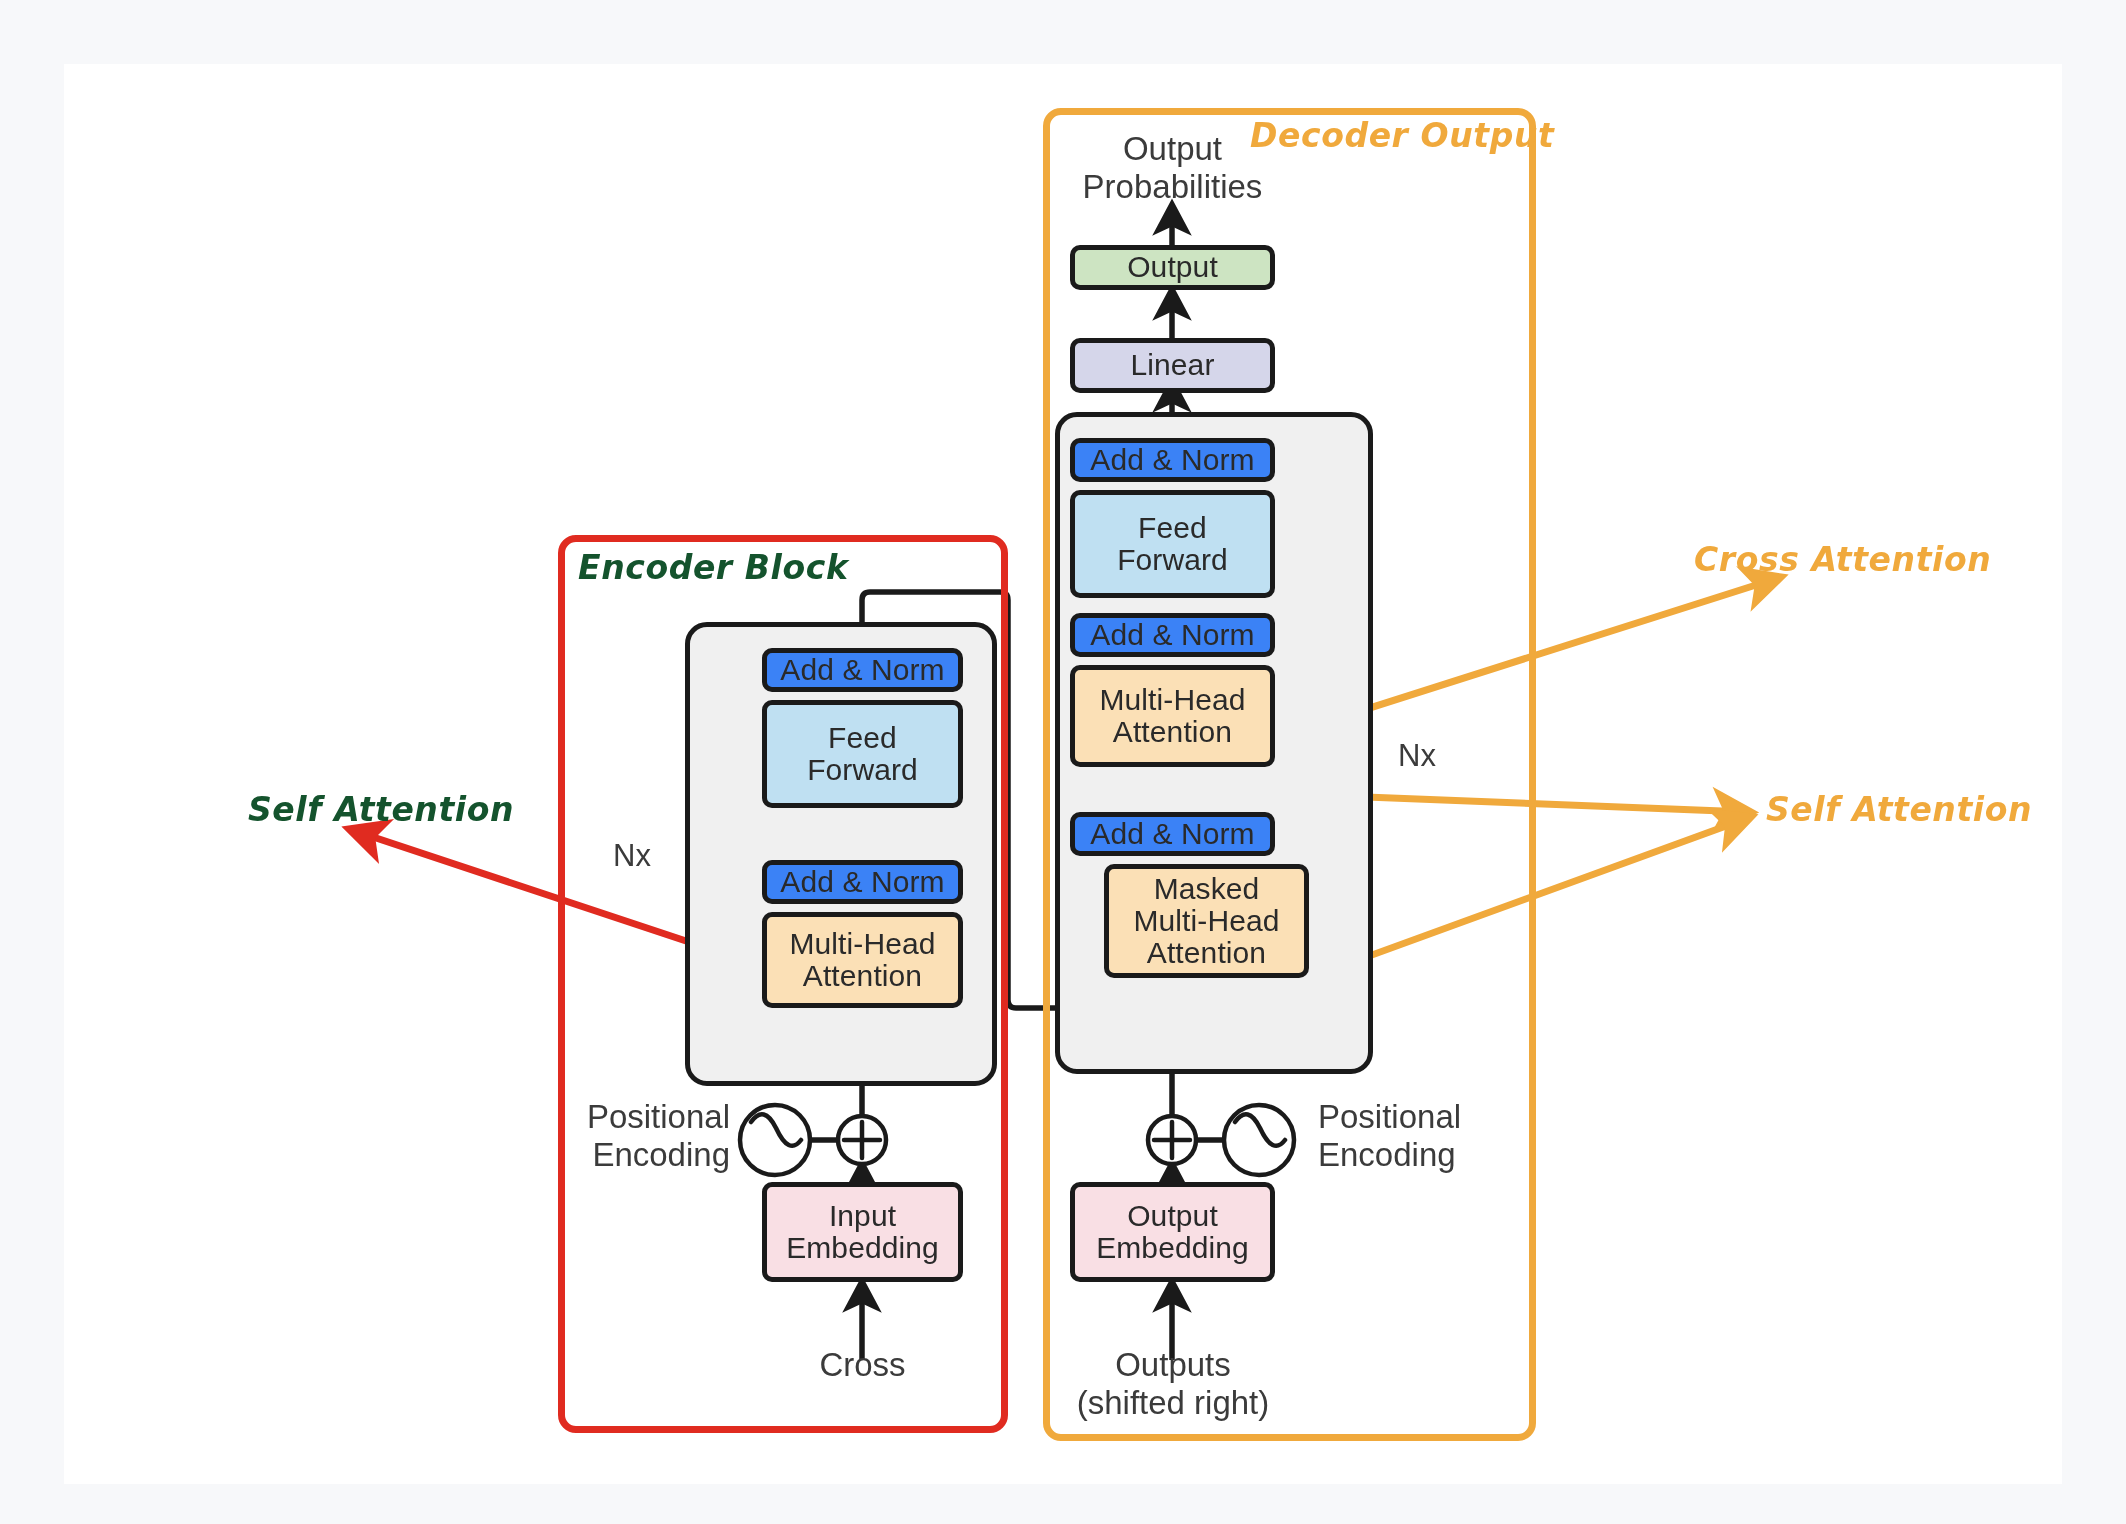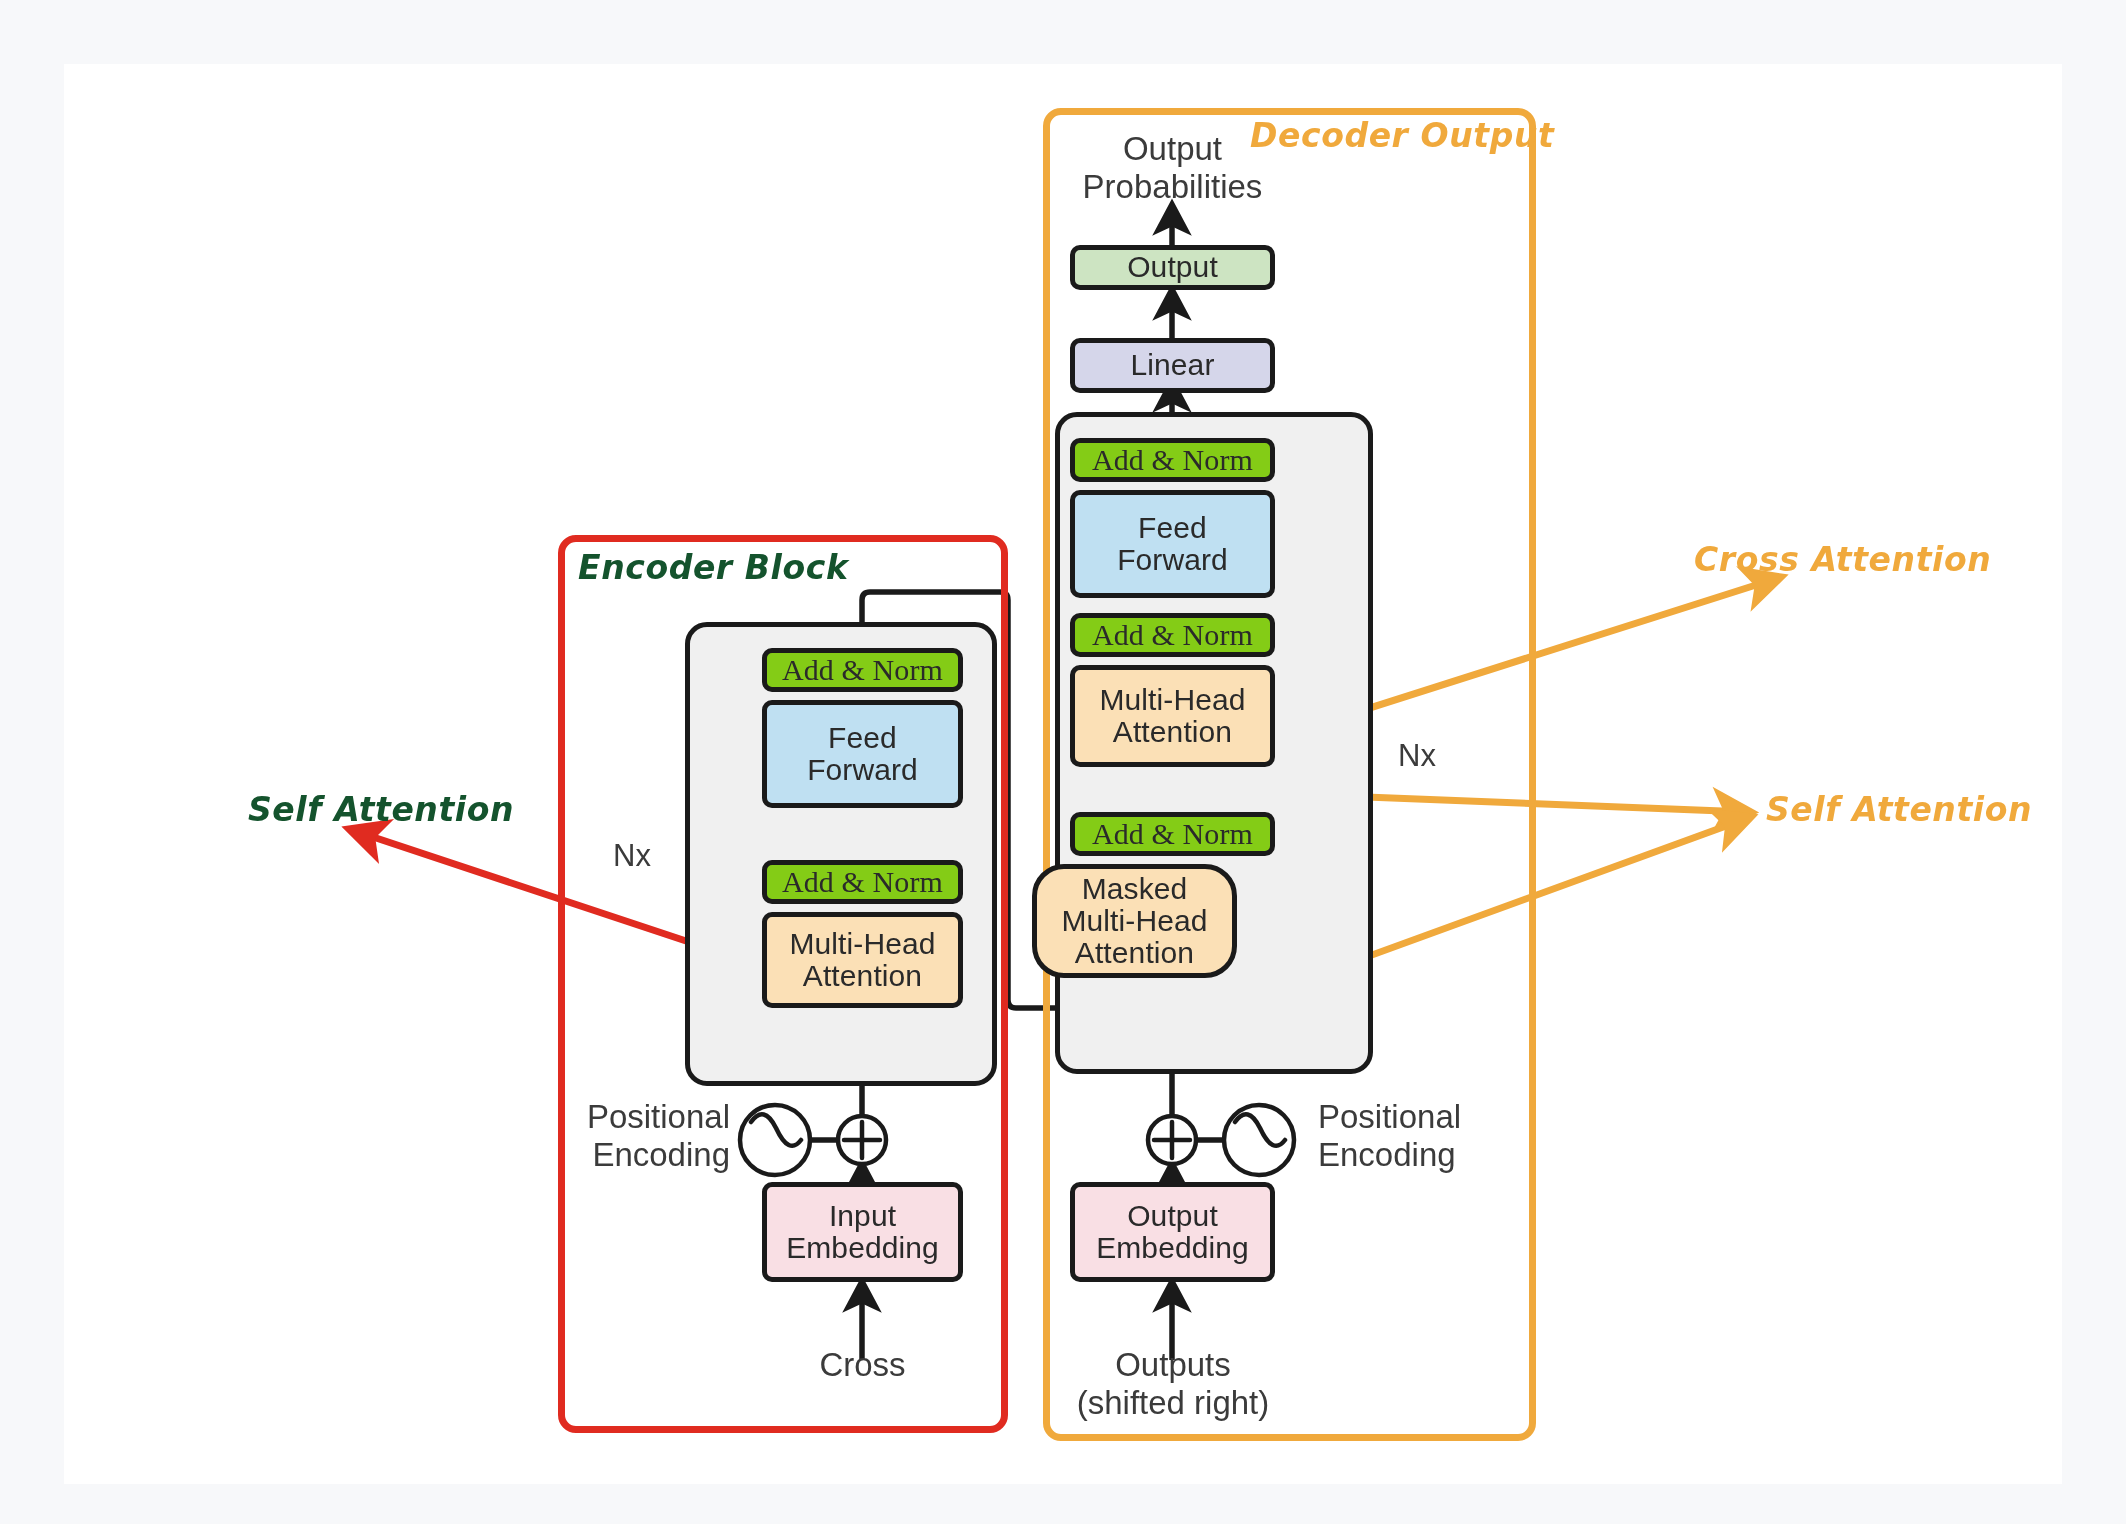--- a/index.html
+++ b/index.html
@@ -24,21 +24,21 @@
     border:5px solid #1a1a1a;
     border-radius:10px;
     display:flex;align-items:center;justify-content:center;
     text-align:center;
     color:#2a2a2a;
     font-size:30px;
     line-height:1.07;
     letter-spacing:.1px;
     white-space:pre-line;
   }
-  .addnorm{background:#84cc16;font-family:Liberation Serif, serif;}
+  .addnorm{background:#3b82f6;}
   .ff{background:#bfe0f2;}
   .attn{background:#fbe0b6;}
   .emb{background:#f9dfe4;}
   .softmax{background:#cde4c2;}
   .linear{background:#d5d6ea;}
 
   
   .subbox{
     position:absolute;
     box-sizing:border-box;
@@ -237,21 +237,21 @@
   <div class="node ff" style="left:1070px;top:490px;width:205px;height:108px;">Feed
 Forward</div>
 
   <div class="node addnorm" style="left:1070px;top:613px;width:205px;height:44px;">Add &amp; Norm</div>
 
   <div class="node attn" style="left:1070px;top:665px;width:205px;height:102px;">Multi-Head
 Attention</div>
 
   <div class="node addnorm" style="left:1070px;top:812px;width:205px;height:44px;">Add &amp; Norm</div>
 
-  <div class="node attn" style="left:1032px;top:864px;width:205px;height:114px;border-radius:32px;">Masked
+  <div class="node attn" style="left:1104px;top:864px;width:205px;height:114px;">Masked
 Multi-Head
 Attention</div>
 
   <div class="nx" style="left:1398px;top:738px;">Nx</div>
 
   <div class="cap left" style="left:1318px;top:1098px;width:180px;">Positional
 Encoding</div>
 
   <div class="node emb" style="left:1070px;top:1182px;width:205px;height:100px;">Output
 Embedding</div>

